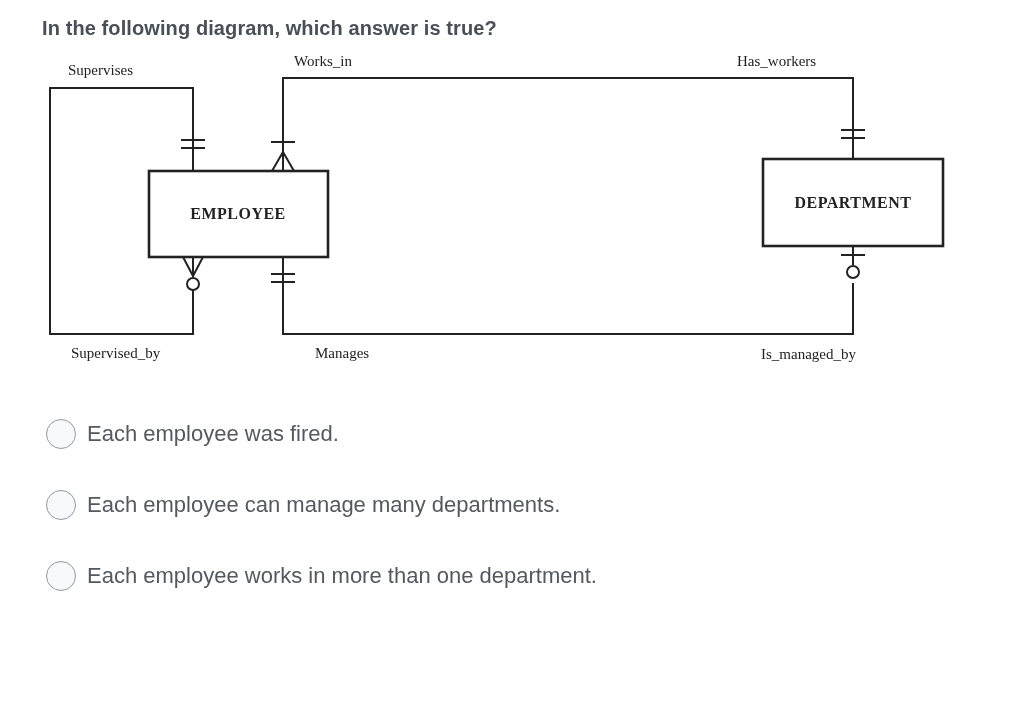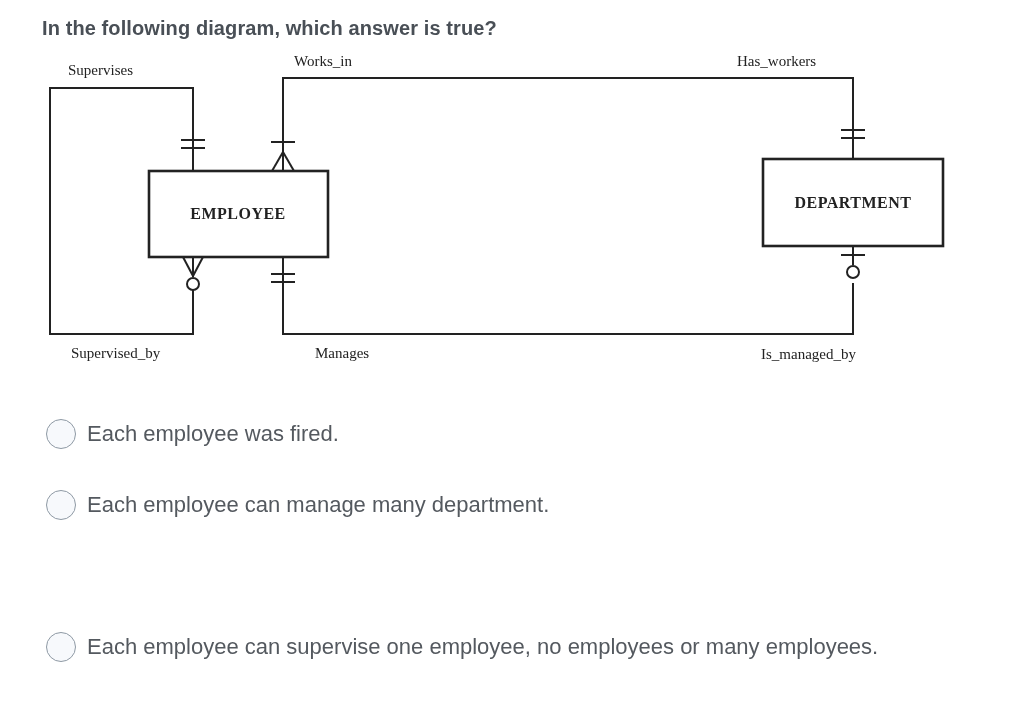--- a/index.html
+++ b/index.html
@@ -123,22 +123,22 @@
     <text x="761" y="359">Is_managed_by</text>
   </svg>
 
   <div class="option-row" style="top:419px">
     <span class="radio"></span>
     <span class="option-label">Each employee was fired.</span>
   </div>
 
   <div class="option-row" style="top:490px">
     <span class="radio"></span>
-    <span class="option-label">Each employee can manage many department.</span>
+    <span class="option-label">Each employee can manage many departments.</span>
   </div>
 
+  <div class="option-row" style="top:561px">
+    <span class="radio"></span>
+    <span class="option-label">Each employee works in more than one department.</span>
+  </div>
 
-  <div class="option-row" style="top:632px">
-    <span class="radio"></span>
-    <span class="option-label">Each employee can supervise one employee, no employees or many employees.</span>
-  </div>
 
 </div>
 
 </body></html>

